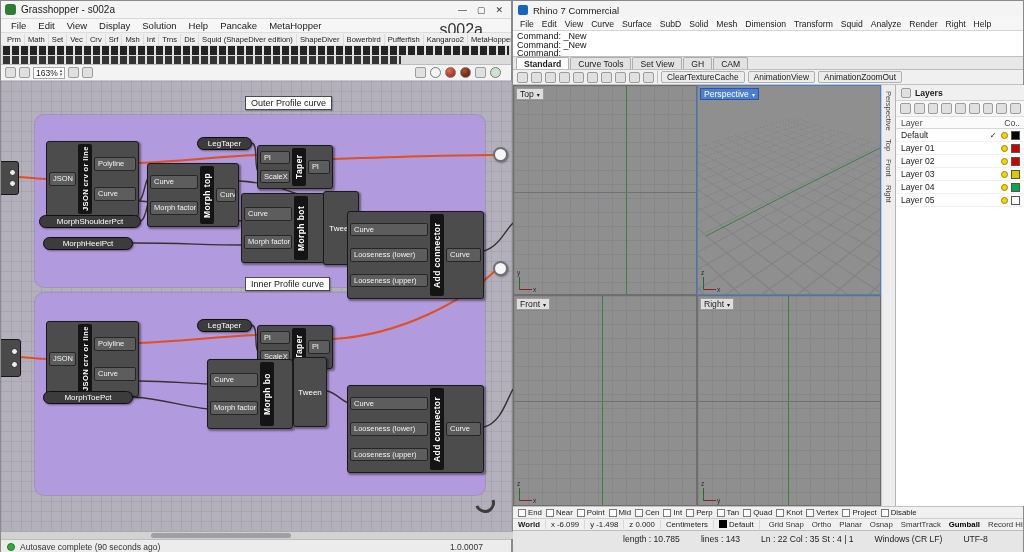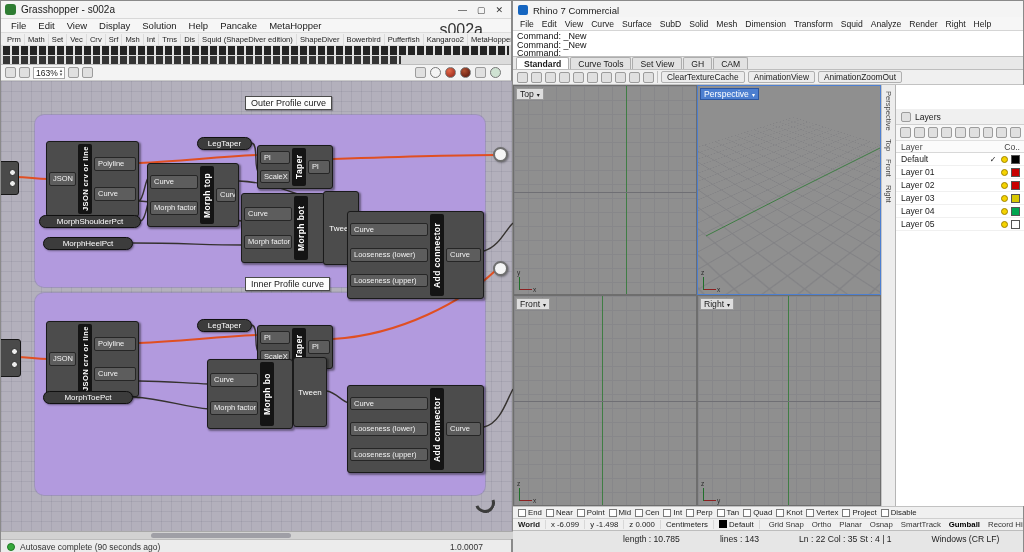--- a/index.html
+++ b/index.html
@@ -74,38 +74,38 @@
   .vp-label.active { background:#4d7fd0; border-color:#2d56a0; color:#fff; }
   .vp-label .dd { font-size:6px; }
   .gizmo { position:absolute; left:5px; bottom:4px; width:20px; height:20px; z-index:4; }
   .gz-x { position:absolute; left:0; bottom:0; width:13px; height:1px; background:#8b2020; }
   .gz-y { position:absolute; left:0; bottom:0; width:1px; height:13px; background:#1f6f2a; }
   .gz-lx { position:absolute; left:14px; bottom:-3px; font-size:6.5px; color:#2b2b2b; font-style:normal; }
   .gz-ly { position:absolute; left:-2px; bottom:14px; font-size:6.5px; color:#2b2b2b; font-style:normal; }
   .side-strip { position:absolute; left:368px; top:84px; width:14px; height:421px; background:#ededed; border-left:1px solid #c5c5c5; display:flex; flex-direction:column; align-items:center; gap:8px; padding-top:6px; }
   .side-tab { writing-mode:vertical-rl; font-size:7.6px; color:#444; }
   .layers { position:absolute; left:382px; top:84px; width:130px; height:421px; background:#fff; border-left:1px solid #b5b5b5; font-size:8.6px; }
-  .lay-head { height:16px; background:#f0f0f0; border-bottom:1px solid #d0d0d0; display:flex; align-items:center; gap:4px; padding:0 5px; font-weight:normal;margin-top:24px; }
+  .lay-head { height:16px; background:#f0f0f0; border-bottom:1px solid #d0d0d0; display:flex; align-items:center; gap:4px; padding:0 5px; font-weight:bold; }
   .lay-icons { height:16px; background:#f7f7f7; border-bottom:1px solid #e0e0e0; display:flex; align-items:center; gap:3px; padding:0 4px; }
   .lay-cols { height:12px; border-bottom:1px solid #d8d8d8; display:flex; align-items:center; padding:0 5px; color:#444; background:#fbfbfb; }
   .lay-row { height:13px; display:flex; align-items:center; padding:0 5px; gap:3px; border-bottom:1px solid #f0f0f0; }
   .lay-name { flex:1; overflow:hidden; white-space:nowrap; }
   .lay-check { width:10px; text-align:center; font-size:8px; }
   .bulb { width:7px; height:7px; border-radius:50%; background:#f5d300; border:1px solid #a08400; flex:none; }
   .swatch { width:9px; height:9px; border:1px solid #555; flex:none; }
   .rh-osnap { position:absolute; left:0; top:505px; width:100%; height:12px; background:#f0f0f0; border-top:1px solid #c2c2c2; display:flex; align-items:center; gap:4px; padding:0 5px; font-size:7.8px; white-space:nowrap; overflow:hidden; }
   .osnap-item { display:inline-flex; align-items:center; }
   .rh-status { position:absolute; left:0; top:517px; width:100%; height:12px; background:#f0f0f0; border-top:1px solid #cfcfcf; display:flex; align-items:center; font-size:7.8px; white-space:nowrap; overflow:hidden; }
   .rh-status > span { padding:0 5px; border-right:1px solid #d8d8d8; }
   .rh-status .world { font-weight:bold; }
   .lay-sq { width:8px; height:8px; background:#000; display:inline-block; margin-right:2px; vertical-align:-1px; }
   .rh-toggles { display:flex; }
   .rh-toggles span { padding:0 4px; color:#333; }
   .rh-toggles span:nth-child(6) { font-weight:bold; color:#000; }
-  .rh-bottom { position:absolute; left:0; top:529px; width:100%; height:23px; background:#e6e6e6; border-top:1px solid #bdbdbd; display:flex; align-items:flex-start; padding:3px 6px 0 110px; font-size:8.6px; color:#222; gap:40px; white-space:nowrap; }
+  .rh-bottom { position:absolute; left:0; top:529px; width:100%; height:23px; background:#e6e6e6; border-top:1px solid #bdbdbd; display:flex; align-items:flex-start; padding:3px 6px 0 110px; font-size:8.6px; color:#222; gap:21px; white-space:nowrap; }
 </style>
 </head>
 <body>
 
 <div id="screen">
 
   <div id="gh">
 
     <div class="gh-titlebar">
       <span class="gh-appicon"></span>

